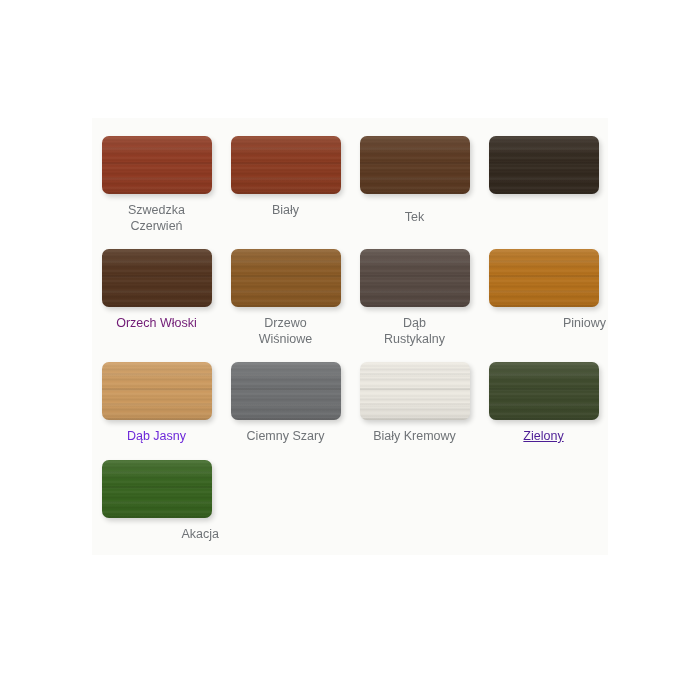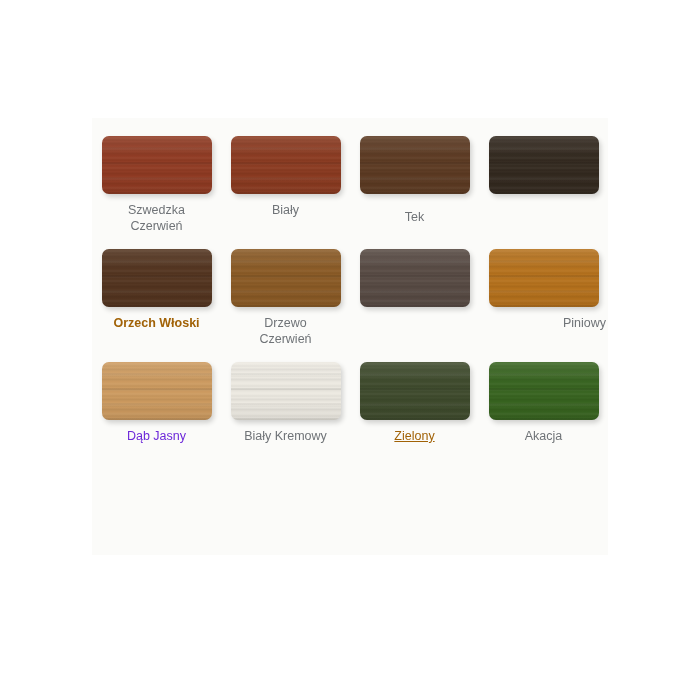--- a/index.html
+++ b/index.html
@@ -162,73 +162,83 @@
           <div class="grain-coarse"></div>
           <div class="sheen"></div>
         </div>
       </div>
       <div class="swatch-cell">
         <div class="swatch-chip" style="background-color: rgb(83, 52, 31);">
           <div class="grain"></div>
           <div class="grain-coarse"></div>
           <div class="sheen"></div>
         </div>
-        <div class="swatch-label" style="color: #a16207; font-weight: bold;">Orzech Włoski</div>
+        <div class="swatch-label" style="color: #701a75;">Orzech Włoski</div>
       </div>
       <div class="swatch-cell">
         <div class="swatch-chip" style="background-color: rgb(138, 90, 37);">
           <div class="grain"></div>
           <div class="grain-coarse"></div>
           <div class="sheen"></div>
         </div>
         <div class="swatch-label" style="color: rgb(111, 115, 119);">Drzewo
-Czerwień</div>
+Wiśniowe</div>
       </div>
       <div class="swatch-cell">
         <div class="swatch-chip" style="background-color: rgb(87, 74, 67);">
           <div class="grain"></div>
           <div class="grain-coarse"></div>
           <div class="sheen"></div>
         </div>
+        <div class="swatch-label" style="color: rgb(111, 115, 119);">Dąb
+Rustykalny</div>
       </div>
       <div class="swatch-cell">
         <div class="swatch-chip" style="background-color: rgb(181, 113, 28);">
           <div class="grain"></div>
           <div class="grain-coarse"></div>
           <div class="sheen"></div>
         </div>
         <div class="swatch-label" style="color: rgb(111, 115, 119); text-align: right;">Piniowy</div>
       </div>
       <div class="swatch-cell">
         <div class="swatch-chip" style="background-color: rgb(204, 154, 95);">
           <div class="grain"></div>
           <div class="grain-coarse"></div>
           <div class="sheen"></div>
         </div>
         <div class="swatch-label" style="color: #6d28d9;">Dąb Jasny</div>
       </div>
       <div class="swatch-cell">
+        <div class="swatch-chip" style="background-color: rgb(110, 112, 114);">
+          <div class="grain"></div>
+          <div class="grain-coarse"></div>
+          <div class="sheen"></div>
+        </div>
+        <div class="swatch-label" style="color: rgb(111, 115, 119);">Ciemny Szary</div>
+      </div>
+      <div class="swatch-cell">
         <div class="swatch-chip" style="background-color: rgb(236, 233, 225);">
           <div class="grain"></div>
           <div class="grain-coarse"></div>
           <div class="sheen"></div>
         </div>
         <div class="swatch-label" style="color: rgb(111, 115, 119);">Biały Kremowy</div>
       </div>
       <div class="swatch-cell">
         <div class="swatch-chip" style="background-color: rgb(62, 74, 44);">
           <div class="grain"></div>
           <div class="grain-coarse"></div>
           <div class="sheen"></div>
         </div>
-        <div class="swatch-label" style="color: #a16207; text-decoration: underline;">Zielony</div>
+        <div class="swatch-label" style="color: #4c1d95; text-decoration: underline;">Zielony</div>
       </div>
       <div class="swatch-cell">
         <div class="swatch-chip" style="background-color: rgb(55, 99, 31);">
           <div class="grain"></div>
           <div class="grain-coarse"></div>
           <div class="sheen"></div>
         </div>
-        <div class="swatch-label" style="color: rgb(111, 115, 119);">Akacja</div>
+        <div class="swatch-label" style="color: rgb(111, 115, 119); text-align: right;">Akacja</div>
       </div>
     </div>
 
 </div>
 
 </body></html>

